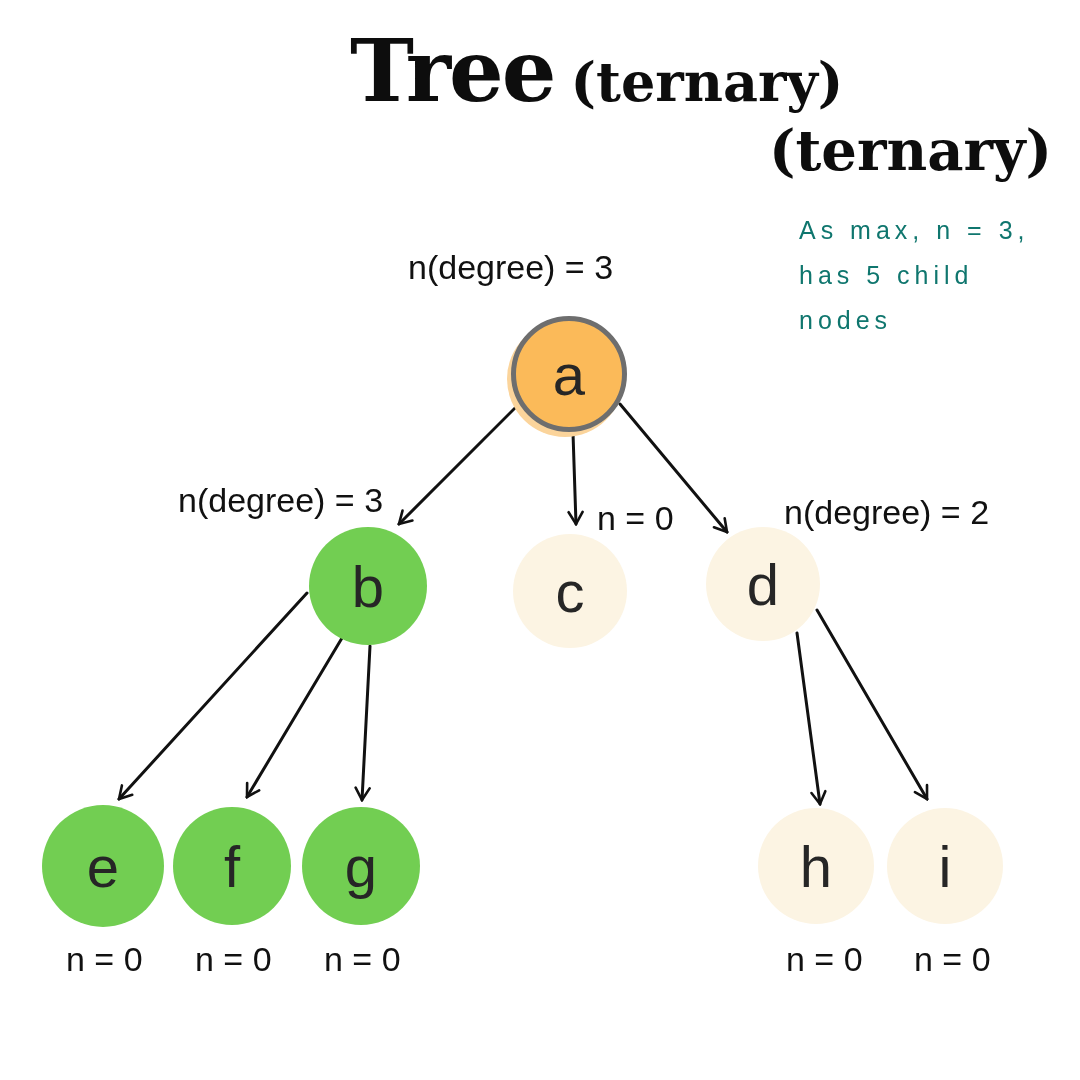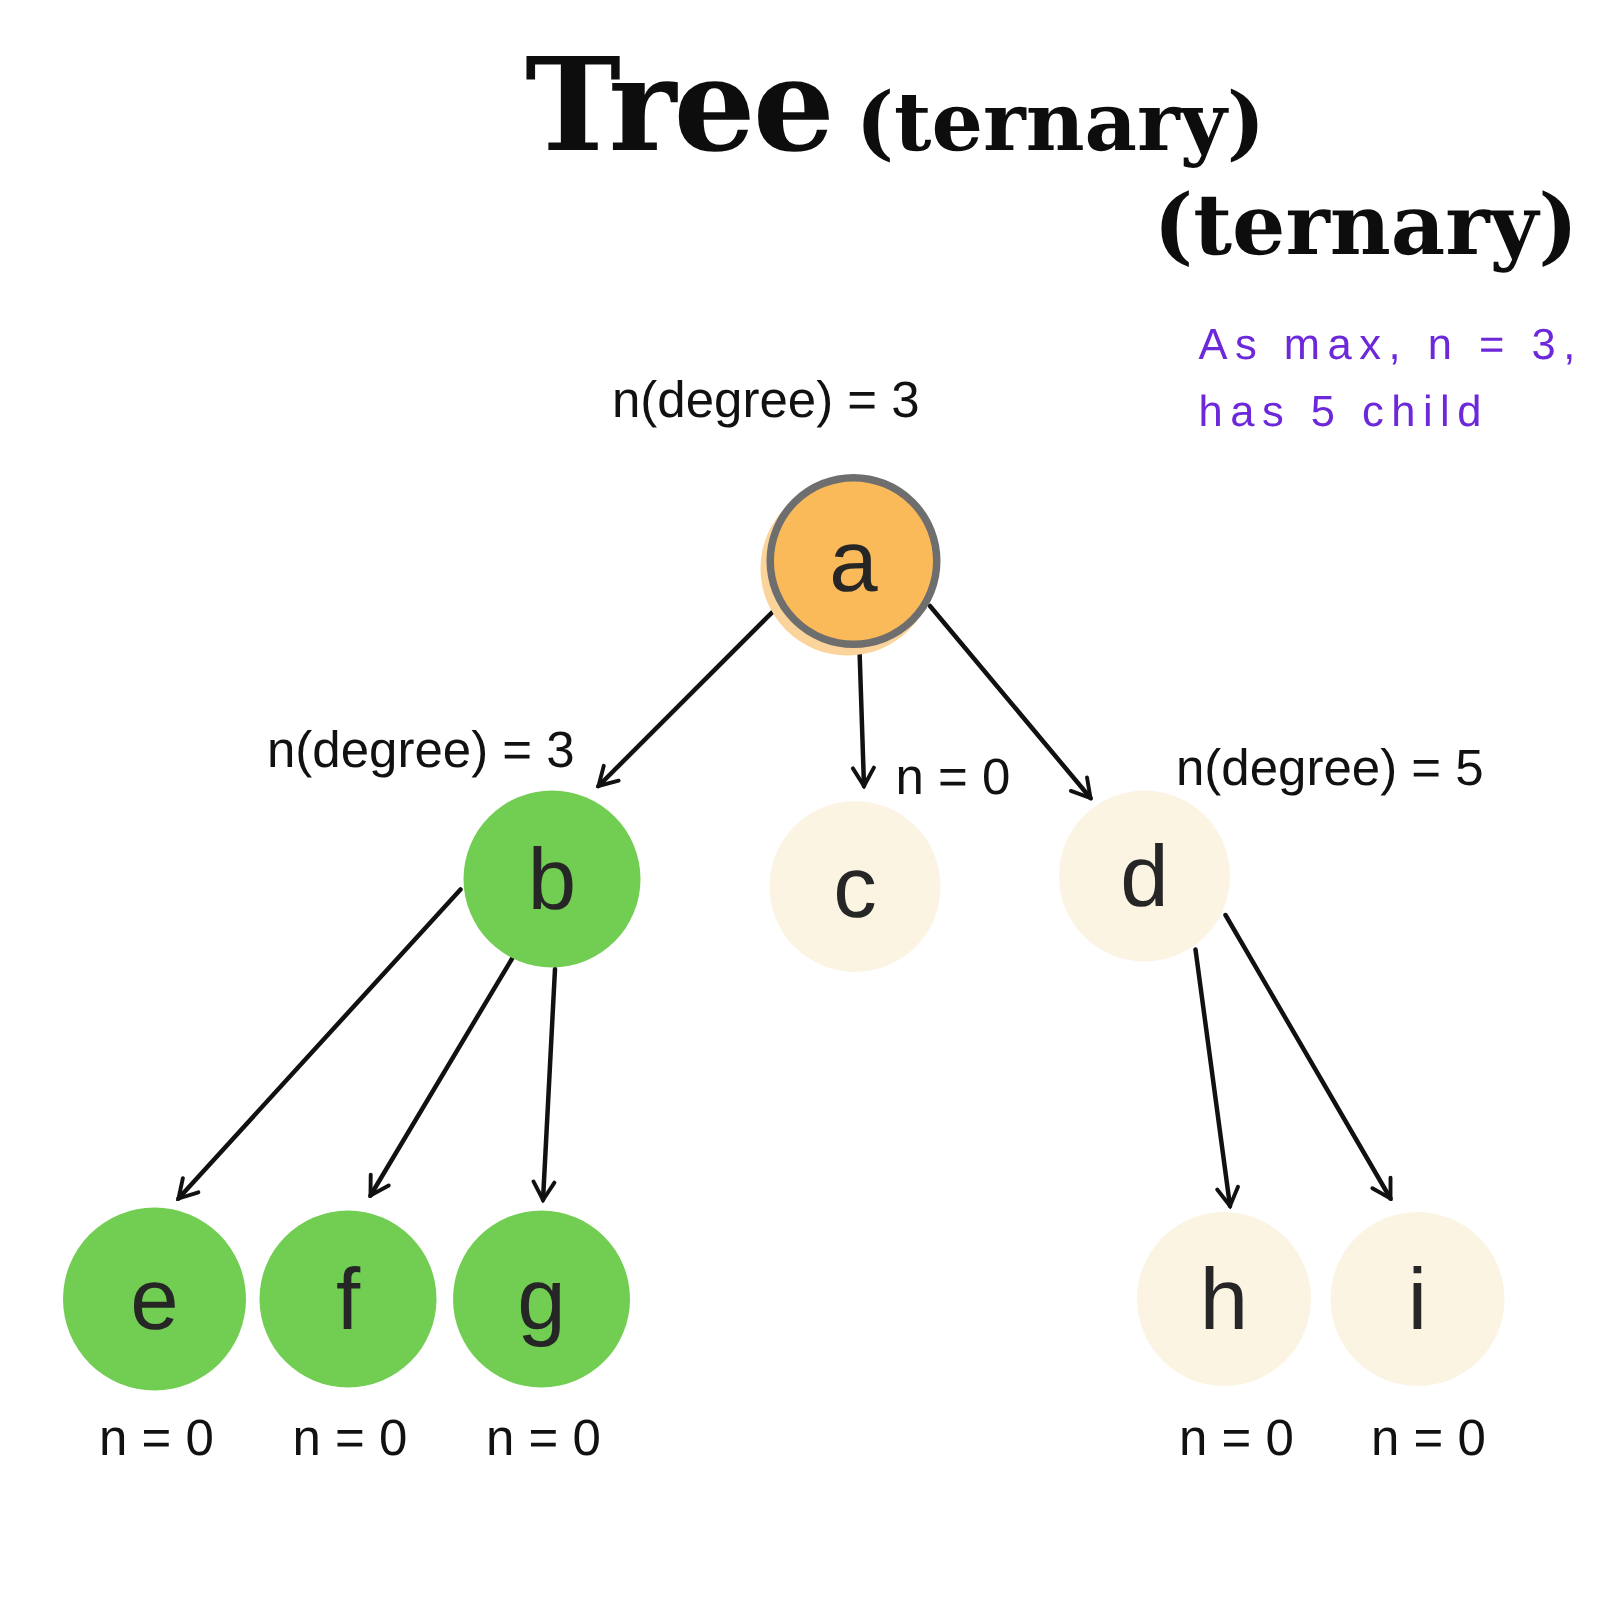--- a/index.html
+++ b/index.html
@@ -51,24 +51,24 @@
     font-size: 56px;
     color: #0d0d0d;
     line-height: 1;
   }
 
   
   .side-note {
     position: absolute;
     left: 799px;
     top: 208px;
-    font-size: 29px;
+    font-size: 25px;
     letter-spacing: 5px;
     line-height: 45px;
-    color: #6d28d9;
+    color: #0f766e;
     white-space: nowrap;
   }
 
   
   svg.edges {
     position: absolute;
     left: 0;
     top: 0;
     width: 1080px;
     height: 1080px;
@@ -134,20 +134,21 @@
 
   <div class="title-row">
     <span class="title-main">Tree</span>
     <span class="title-qualifier">(ternary)</span>
   </div>
   <div class="title-secondary">(ternary)</div>
 
   <div class="side-note">
     <div>As max, n = 3,</div>
     <div>has 5 child</div>
+    <div>nodes</div>
   </div>
 
   <svg class="edges" viewBox="0 0 1080 1080">
     <defs>
       <marker id="arrow" viewBox="-14 -9 16 18" refX="0" refY="0" markerWidth="16" markerHeight="18" markerUnits="userSpaceOnUse" orient="auto">
         <path d="M -12 -7 L 0 0 L -12 7" fill="none" stroke="#111111" stroke-width="2.6" stroke-linecap="round"></path>
       </marker>
     </defs>
     <line x1="521" y1="402" x2="399" y2="524" marker-end="url(#arrow)"></line>
     <line x1="573" y1="433" x2="576" y2="524" marker-end="url(#arrow)"></line>
@@ -183,20 +184,20 @@
   <div class="node node-cream node-h">
     <span>h</span>
   </div>
   <div class="node node-cream node-i">
     <span>i</span>
   </div>
 
   <div class="note note-a">n(degree) = 3</div>
   <div class="note note-b">n(degree) = 3</div>
   <div class="note note-c">n = 0</div>
-  <div class="note note-d">n(degree) = 5</div>
+  <div class="note note-d">n(degree) = 2</div>
   <div class="note note-e">n = 0</div>
   <div class="note note-f">n = 0</div>
   <div class="note note-g">n = 0</div>
   <div class="note note-h">n = 0</div>
   <div class="note note-i">n = 0</div>
 
 </div>
 
 </body></html>

